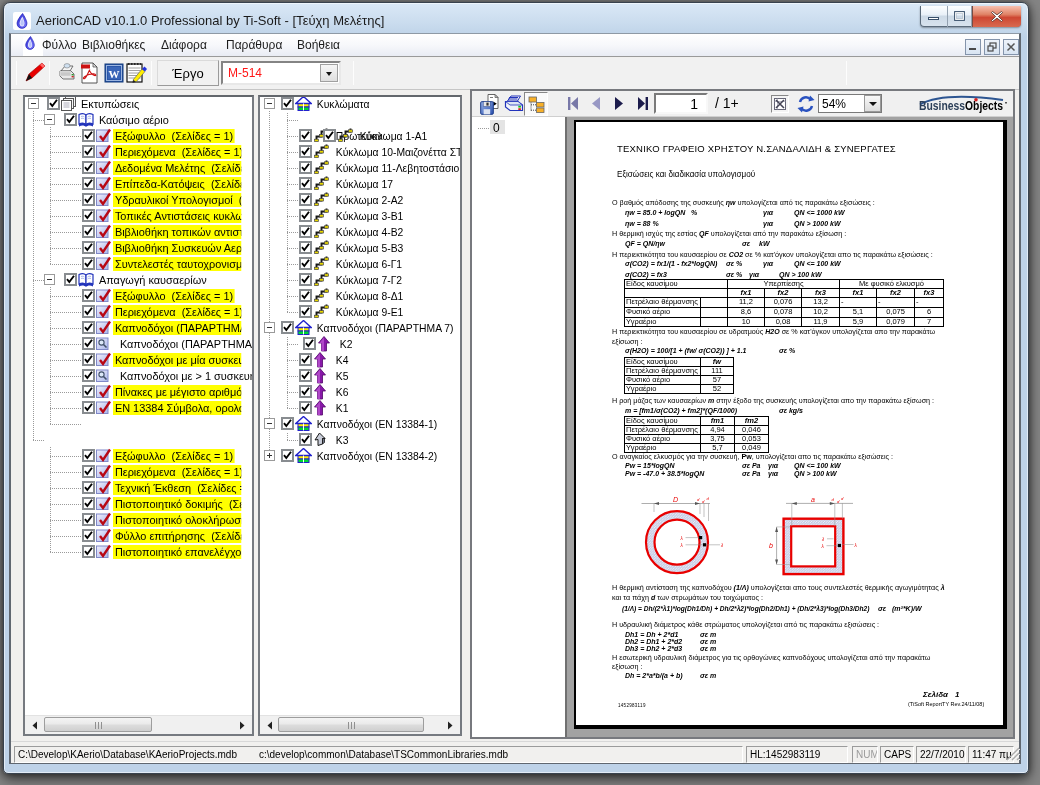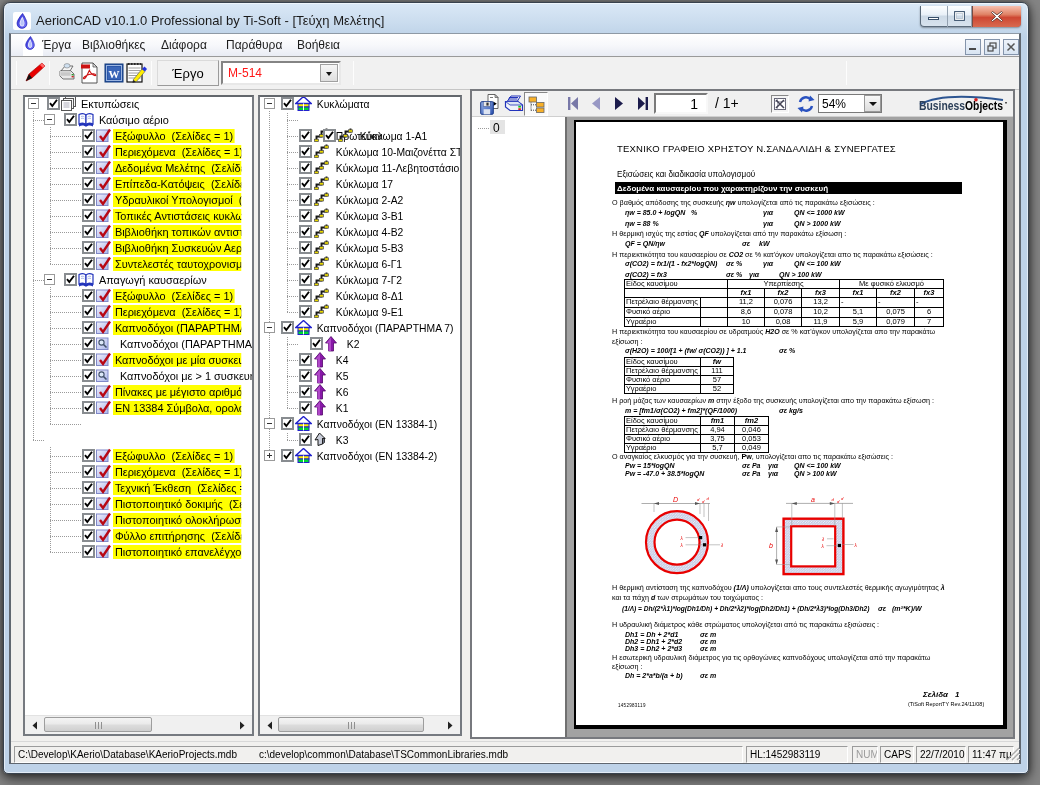--- a/index.html
+++ b/index.html
@@ -77,21 +77,21 @@
           <defs>
 <linearGradient id="fgm" x1="0" y1="0" x2="1" y2="1">
 <stop offset="0" stop-color="#2a2ad0"></stop>
               <stop offset="1" stop-color="#7d7dfc"></stop>
             </linearGradient>
           </defs>
 <path d="M8.6 0.5 C8.6 0.5 3.2 6.5 3.1 10.2 C3 13.2 5.2 15.3 8 15.3 C10.8 15.3 13 13.2 12.9 10.2 C12.8 6.8 8.6 0.5 8.6 0.5 Z" fill="url(#fgm)" stroke="#2222bb" stroke-width="0.8"></path>
 <path d="M8.4 3.5 C8.4 3.5 5.6 7.5 5.6 10.3 C5.6 12.3 6.7 13.6 8.1 13.6 C9.5 13.6 10.5 12.3 10.5 10.3 C10.5 8 8.4 3.5 8.4 3.5 Z" fill="#ffffff" opacity="0.85"></path>
 <path d="M8.3 5.5 C8.3 5.5 6.6 8.2 6.6 10.2 C6.6 11.6 7.3 12.5 8.2 12.5 C9.1 12.5 9.8 11.6 9.8 10.2 C9.8 8.6 8.3 5.5 8.3 5.5 Z" fill="#b8c4f8"></path>
 </svg></div>
-<div class="abs menuit" style="left:31px;">Έργα</div>
+<div class="abs menuit" style="left:31px;">Φύλλο</div>
 <div class="abs menuit" style="left:71px;">Βιβλιοθήκες</div>
 <div class="abs menuit" style="left:150px;">Διάφορα</div>
 <div class="abs menuit" style="left:215px;">Παράθυρα</div>
 <div class="abs menuit" style="left:286px;">Βοήθεια</div>
 <div class="abs" style="left:954px;top:5px;width:16px;height:16px;background:linear-gradient(180deg,#eef3fa,#d8e4f2);border:1px solid #8494ab;"></div>
 <div class="abs" style="left:973px;top:5px;width:16px;height:16px;background:linear-gradient(180deg,#eef3fa,#d8e4f2);border:1px solid #8494ab;"></div>
 <div class="abs" style="left:992px;top:5px;width:16px;height:16px;background:linear-gradient(180deg,#eef3fa,#d8e4f2);border:1px solid #8494ab;"></div>
 <div class="abs" style="left:958px;top:14px;width:7px;height:2px;background:#4a4a4a;"></div>
 <svg class="abs" style="left:976px;top:8px;" width="10" height="10" viewBox="0 0 10 10">
         <rect x="3" y="1" width="6" height="5" fill="none" stroke="#4a4a4a" stroke-width="1.2"></rect>
@@ -777,21 +777,21 @@
             </svg>
           </div>
 <span class="ticon" style="left:35px;"><svg width="17" height="16" viewBox="0 0 17 16">
 <rect x="3" y="7.5" width="11" height="3.5" fill="#ffee00" stroke="#2222cc" stroke-width="1"></rect>
 <rect x="3" y="11" width="11" height="3.5" fill="#00d830" stroke="#2222cc" stroke-width="1"></rect>
 <path d="M8.5 0.5 L0.8 7.5 L16.2 7.5 Z" fill="#fff" stroke="#2222cc" stroke-width="1.4"></path>
 <path d="M8.5 7.5 L8.5 14.5" stroke="#fff" stroke-width="1"></path>
             </svg></span>
 <span class="tlab" style="left:55px;max-width:161px;overflow:hidden;display:inline-block;transform:scaleX(0.9);">Καπνοδόχοι (ΠΑΡΑΡΤΗΜΑ 7)</span>
 </div>
-<div class="trow" style="left:11px;top:239px;width:200px;">
+<div class="trow" style="left:4px;top:239px;width:200px;">
 <div class="cb" style="left:39px;">
             <svg width="11" height="11" viewBox="0 0 11 11">
               <path d="M2 5.2 L4.3 8 L9 1.8" fill="none" stroke="#000" stroke-width="1.9"></path>
             </svg>
           </div>
 <span class="ticon" style="left:54px;"><svg width="12" height="16" viewBox="0 0 12 16">
 <path d="M6 0.5 L11.5 7 L8.5 7 L8.5 15 L3.5 15 L3.5 7 L0.5 7 Z" fill="#8818a8" stroke="#500868" stroke-width="0.8"></path>
 <path d="M6 1.5 L6 15 L3.5 15 L3.5 7 L1.5 7 Z" fill="#b048c8"></path>
             </svg></span>
 <span class="tlab" style="left:74px;max-width:140px;overflow:hidden;display:inline-block;transform:scaleX(0.9);">Κ2</span>
@@ -975,21 +975,20 @@
       </svg>
 <div style="position:absolute;left:0;top:26px;width:93px;height:620px;background:#fff;"></div>
 <div style="position:absolute;left:93px;top:26px;width:2px;height:620px;background:#707070;"></div>
 <div class="doth" style="left:6px;top:37px;width:12px;"></div>
 <div style="position:absolute;left:18px;top:29.5px;width:15px;height:14px;background:#e4e4e4;"></div>
 <div style="position:absolute;left:21px;top:30px;font-size:12px;">0</div>
 <div style="position:absolute;left:95px;top:26px;width:446px;height:620px;background:#a2a2a2;"></div>
 <div class="page" style="left:102px;top:29.5px;width:433px;height:609px;border:2px solid #000;border-right-width:4px;border-bottom-width:4px;">
 <div class="pg" style="left:41px;top:21px;font-size:9.5px;letter-spacing:0.2px;">ΤΕΧΝΙΚΟ ΓΡΑΦΕΙΟ ΧΡΗΣΤΟΥ Ν.ΣΑΝΔΑΛΙΔΗ &amp; ΣΥΝΕΡΓΑΤΕΣ</div>
 <div class="pg" style="left:41px;top:46.5px;font-size:9px;transform:scaleX(0.9);transform-origin:left;">Εξισώσεις και διαδικασία υπολογισμού</div>
-<div class="bar" style="left:39px;top:60px;width:347px;height:12px;">Δεδομένα καυσαερίου που χαρακτηρίζουν την συσκευή</div>
 <div class="pg" style="top:76px;left:0;width:420px;font-size:7.2px;">
           <span style="position:absolute;left:36px;">Ο βαθμός απόδοσης της συσκευής  <span class="it" style="font-weight:bold;font-size:7px;">ηw</span> υπολογίζεται από τις παρακάτω εξισώσεις :</span>
         </div>
 <div class="pg" style="top:86px;left:0;width:420px;font-size:7.2px;">
           <span style="position:absolute;left:49px;"><span class="it" style="font-weight:bold;font-size:7px;">ηw = 85.0 + logQN</span></span>
           <span style="position:absolute;left:115px;"><span class="it" style="font-weight:bold;font-size:7px;">%</span></span>
           <span style="position:absolute;left:187px;"><span class="it" style="font-weight:bold;font-size:7px;">για</span></span>
           <span style="position:absolute;left:218px;"><span class="it" style="font-weight:bold;font-size:7px;">QN &lt;= 1000 kW</span></span>
         </div>
 <div class="pg" style="top:96.5px;left:0;width:420px;font-size:7.2px;">

